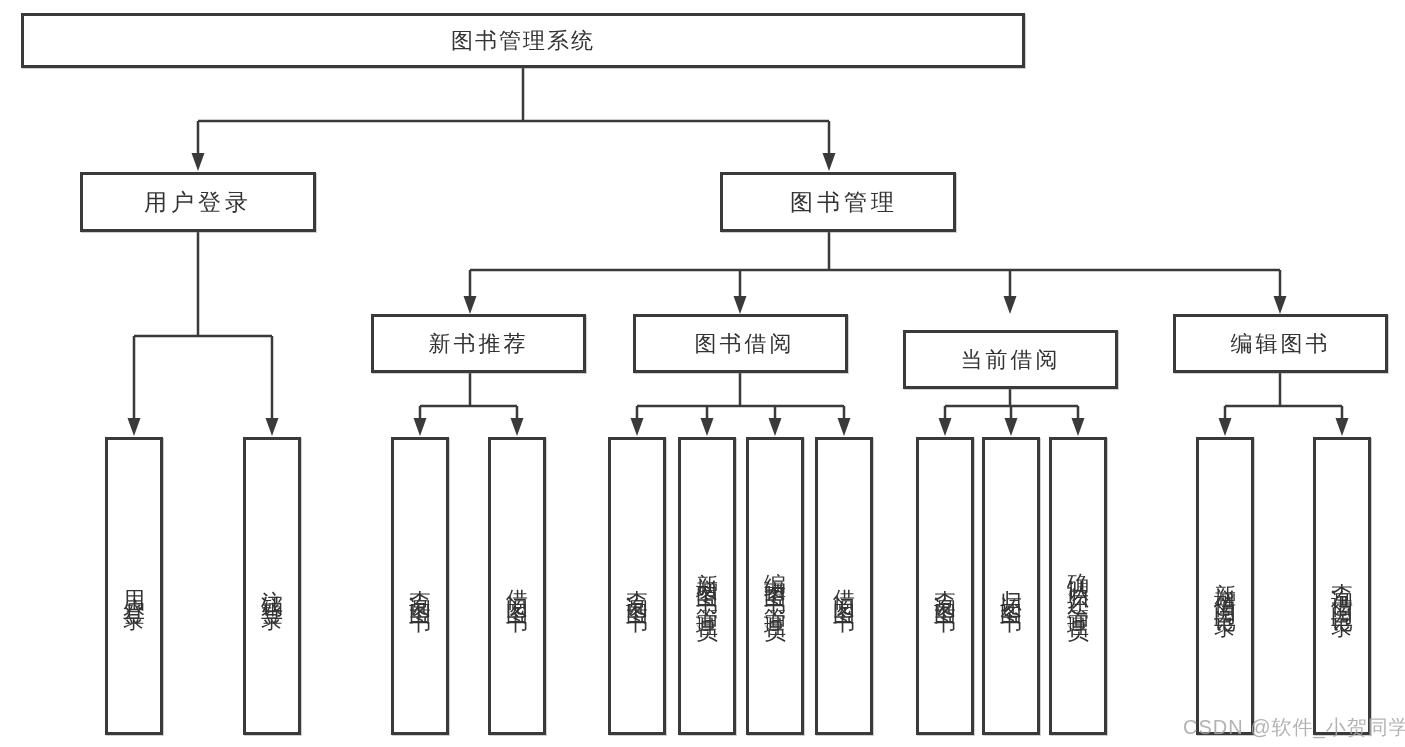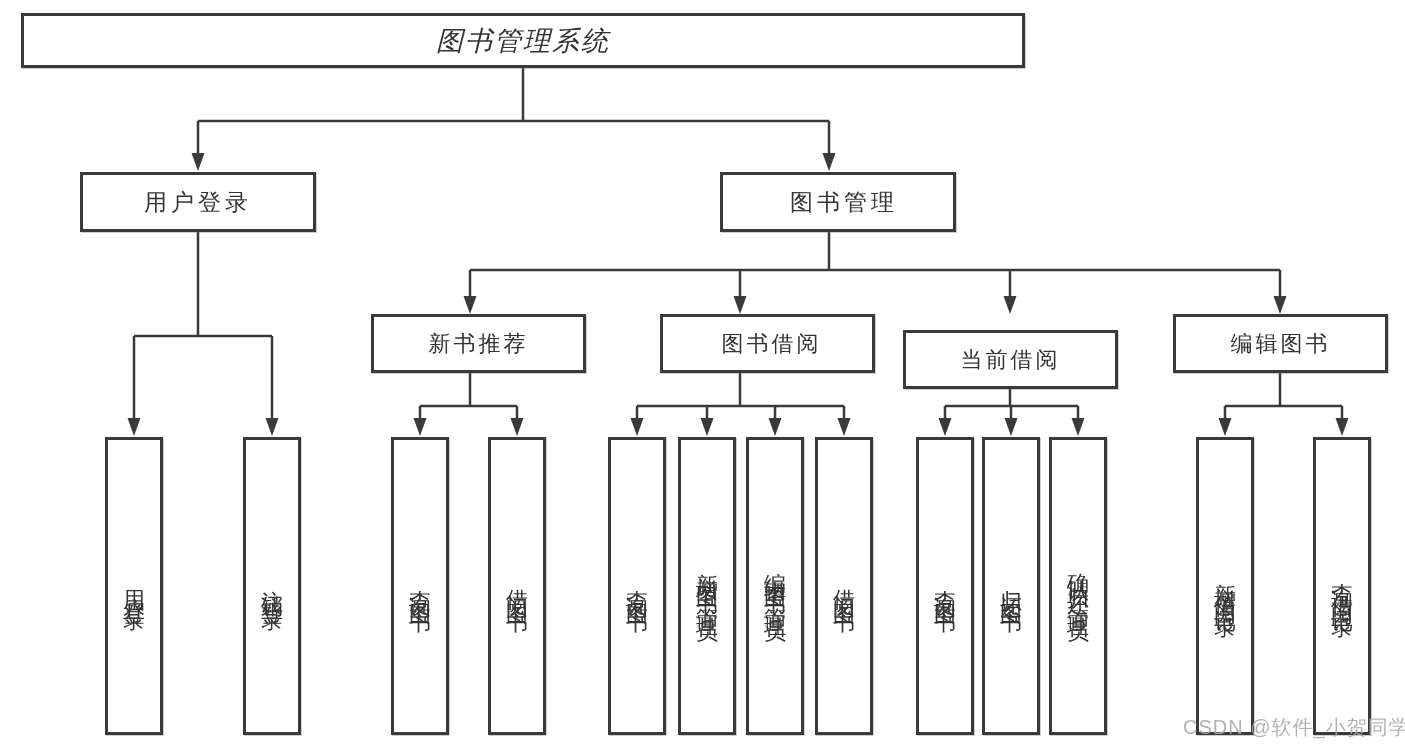--- a/index.html
+++ b/index.html
@@ -21,21 +21,21 @@
   .node {
     position: absolute;
     box-sizing: border-box;
     border: 3px solid #3a3a3a;
     background: #ffffff;
     display: flex;
     align-items: center;
     justify-content: center;
     box-shadow: 1px 1px 0 rgba(120,120,120,0.35);
   }
-  .lvl1 { left: 21px; top: 13px; width: 1004px; height: 55px; font-size: 27px; letter-spacing: 2px; font-style: italic; }
+  .lvl1 { left: 21px; top: 13px; width: 1004px; height: 55px; font-size: 22px; letter-spacing: 2px; }
   .lvl2 { top: 172px; width: 236px; height: 60px; font-size: 23px; letter-spacing: 4px; }
   .lvl3 { top: 314px; width: 215px; height: 59px; font-size: 22px; letter-spacing: 3px; }
   .lvl4 { top: 437px; width: 58px; height: 298px; }
   .vtext {
     writing-mode: vertical-rl;
     text-orientation: mixed;
     font-size: 22px;
     letter-spacing: 7px;
     line-height: 1;
     white-space: nowrap;
@@ -95,21 +95,21 @@
       <polygon points="1335.5,418 1348.5,418 1342,436"></polygon>
     </g>
   </svg>
 
   <div class="node lvl1">图书管理系统</div>
 
   <div class="node lvl2" style="left:80px;">用户登录</div>
   <div class="node lvl2" style="left:720px;padding-left:12px;">图书管理</div>
 
   <div class="node lvl3" style="left:363px;margin-left:8px;">新书推荐</div>
-  <div class="node lvl3" style="left:660px;padding-left:8px;">图书借阅</div>
+  <div class="node lvl3" style="left:633px;padding-left:8px;">图书借阅</div>
   <div class="node lvl3" style="left:903px;margin-top:16px;">当前借阅</div>
   <div class="node lvl3" style="left:1173px;">编辑图书</div>
 
   <div class="node lvl4" style="left:105px;">
     <span class="vtext">用户登录</span>
   </div>
   <div class="node lvl4" style="left:243px;">
     <span class="vtext">注销登录</span>
   </div>
 

